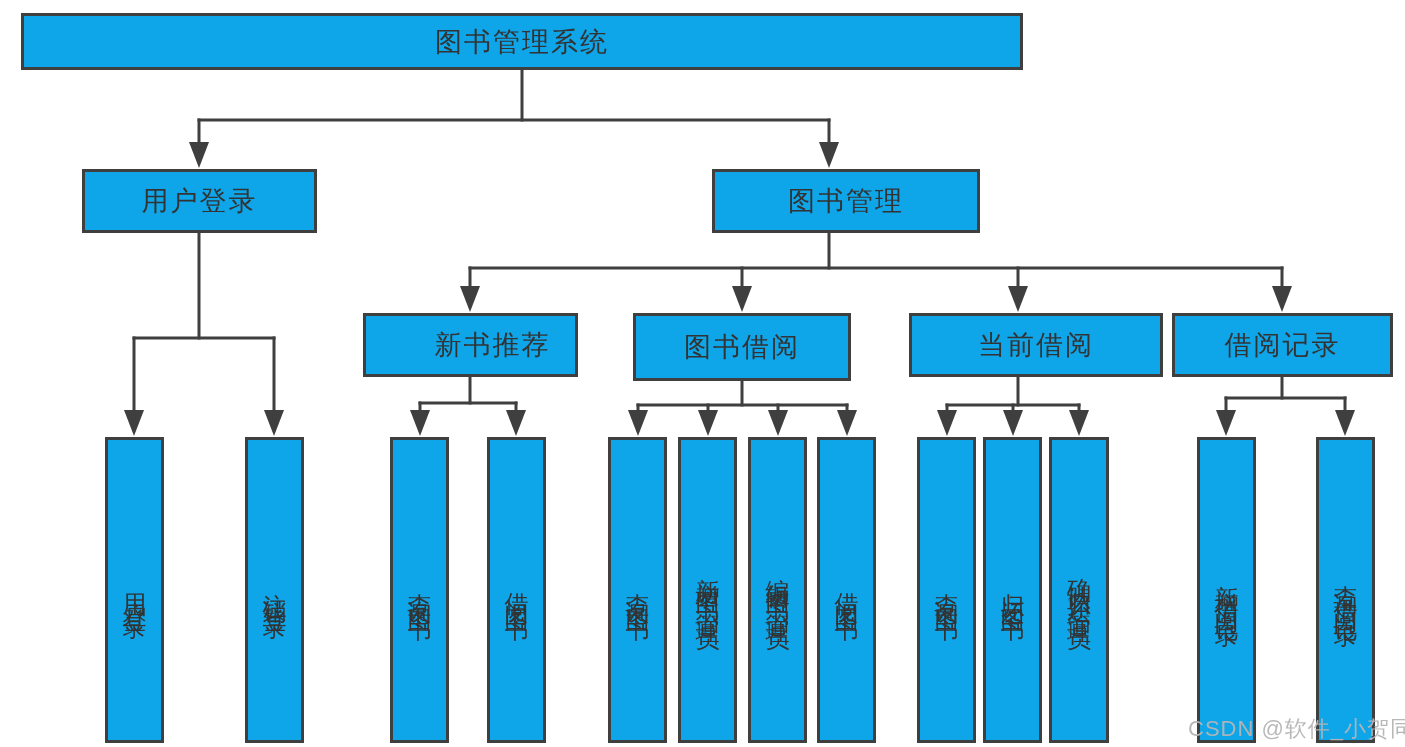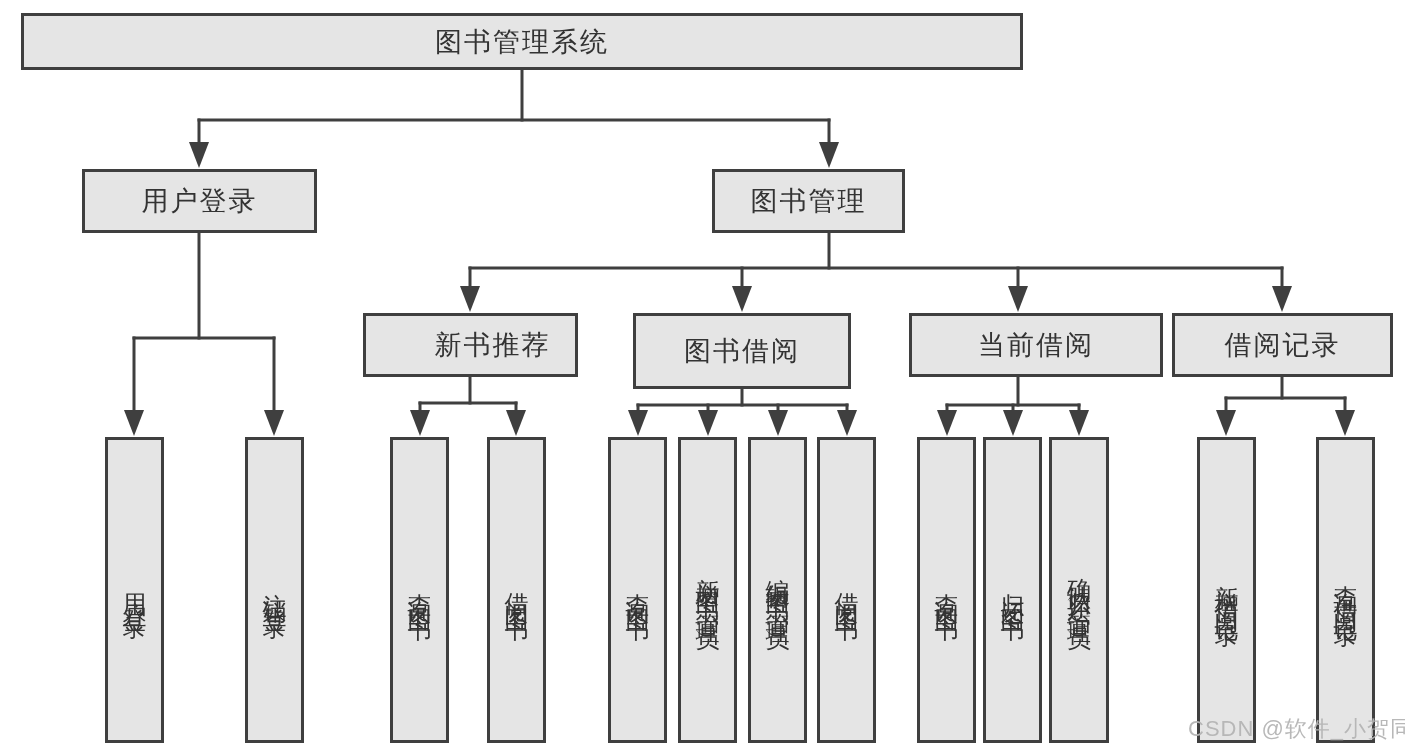--- a/index.html
+++ b/index.html
@@ -7,21 +7,21 @@
     width:1405px;height:747px;position:relative;background:#ffffff;
     font-family:"Liberation Sans","DejaVu Sans",sans-serif;
     overflow:hidden;
   }
   #canvas{position:absolute;left:0;top:0;width:1405px;height:747px;}
   svg.wires{position:absolute;left:0;top:0;z-index:1;}
   svg.wires line{stroke:#3f3f3f;stroke-width:3;stroke-linecap:square;}
   svg.wires polygon{fill:#3f3f3f;}
   .box{
     position:absolute;z-index:2;box-sizing:border-box;
-    background:#e5e5e5;border:3px solid #3f3f3f;
+    background:#0ea5e9;border:3px solid #3f3f3f;
     display:flex;align-items:center;justify-content:center;
     color:#333333;
   }
   .hlabel{font-size:27px;letter-spacing:2px;white-space:nowrap;}
   .leaf{top:437px;height:306px;}
   .vtext{
     writing-mode:vertical-rl;text-orientation:mixed;
     font-size:24px;line-height:1;letter-spacing:8px;
     white-space:nowrap;color:#333333;
   }
@@ -113,28 +113,28 @@
     </g>
   </svg>
 
   <div class="box" style="left:21px;top:13px;width:1002px;height:57px;">
     <span class="hlabel">图书管理系统</span>
   </div>
 
   <div class="box" style="left:82px;top:169px;width:235px;height:64px;">
     <span class="hlabel">用户登录</span>
   </div>
-  <div class="box" style="left:712px;top:169px;width:193px;height:64px;">
+  <div class="box" style="left:712px;top:169px;width:268px;height:64px;">
     <span class="hlabel">图书管理</span>
   </div>
 
   <div class="box" style="left:363px;top:313px;width:215px;height:64px;padding-left:44px;">
     <span class="hlabel">新书推荐</span>
   </div>
-  <div class="box" style="left:633px;top:313px;width:218px;height:76px;">
+  <div class="box" style="left:633px;top:313px;width:218px;height:68px;">
     <span class="hlabel">图书借阅</span>
   </div>
   <div class="box" style="left:909px;top:313px;width:254px;height:64px;">
     <span class="hlabel">当前借阅</span>
   </div>
   <div class="box" style="left:1172px;top:313px;width:221px;height:64px;">
     <span class="hlabel">借阅记录</span>
   </div>
 
   <div class="box leaf" style="left:105px;width:59px;">

